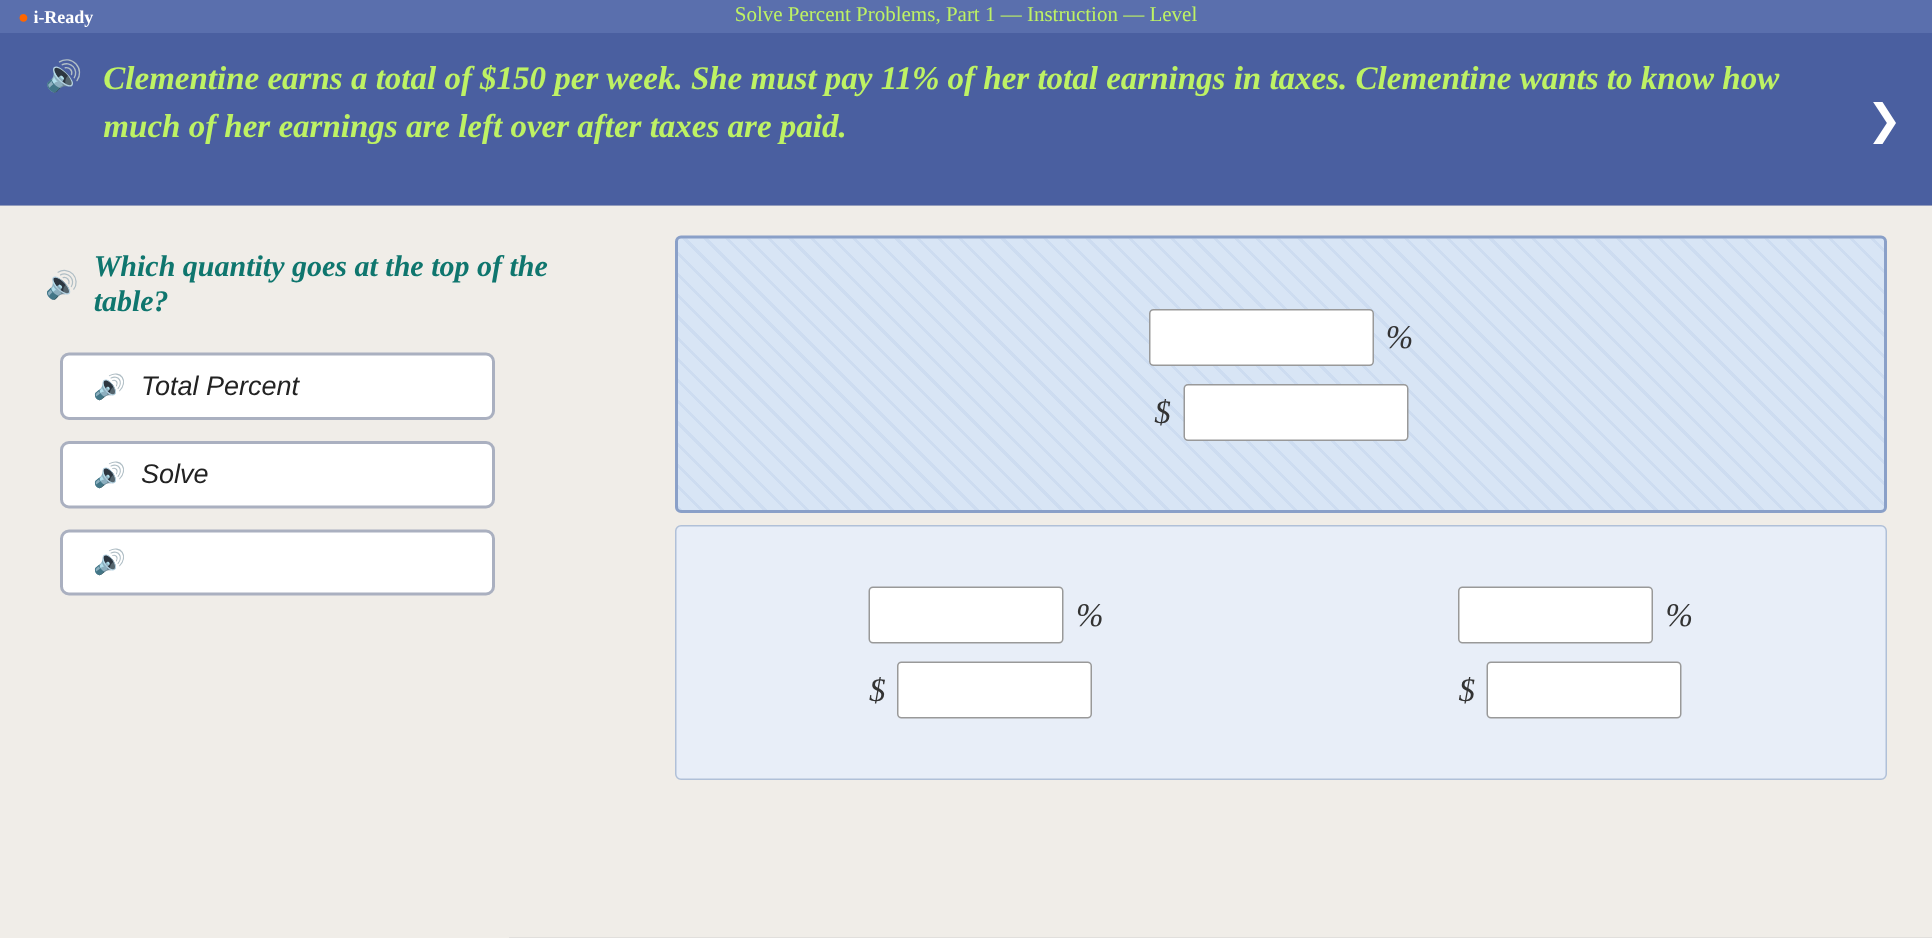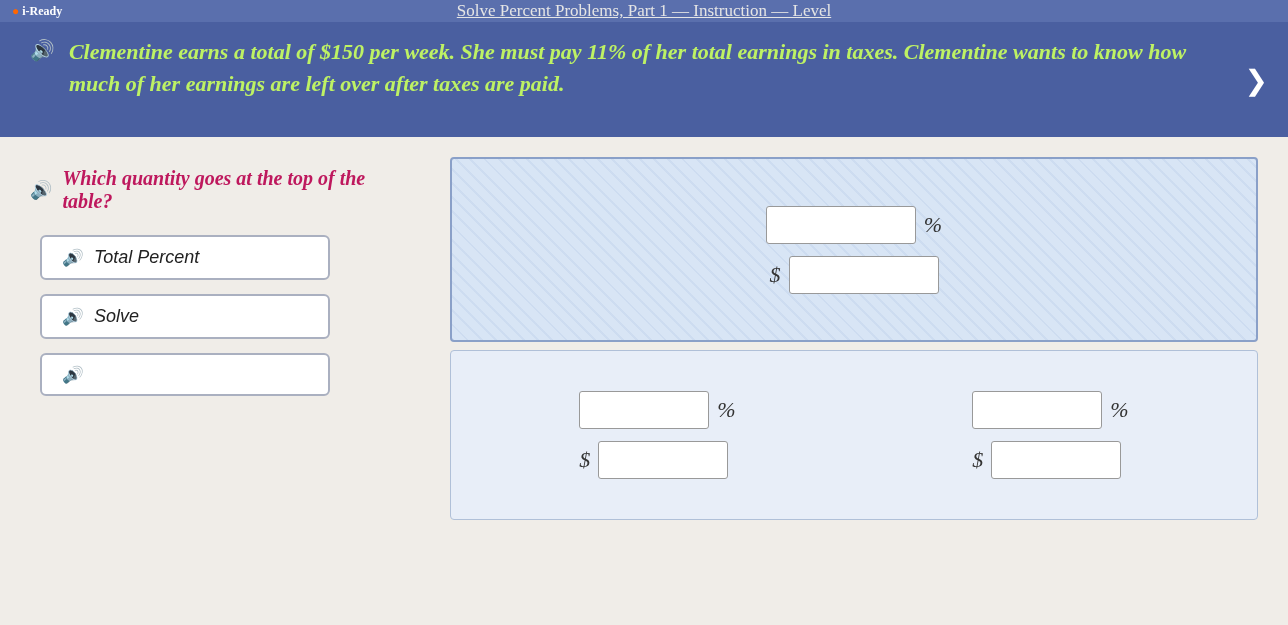--- a/index.html
+++ b/index.html
@@ -23,23 +23,22 @@
     }
     .iready-logo {
       color: white;
       font-size: 12px;
       font-weight: bold;
     }
     .top-title {
       position: absolute;
       left: 50%;
       transform: translateX(-50%);
-      color: #e5e5e5;
-      font-size: 17px;
-      text-decoration: underline;
+      color: #bef264;
+      font-size: 14px;
     }
 
     
     .problem-header {
       background: #4a5fa0;
       padding: 14px 50px 14px 30px;
       display: flex;
       align-items: flex-start;
       position: relative;
       min-height: 115px;
@@ -91,21 +90,21 @@
     .speaker-icon-small {
       color: #4a5fa0;
       font-size: 18px;
       margin-right: 10px;
       flex-shrink: 0;
     }
     .question-text {
       font-size: 20px;
       font-style: italic;
       font-weight: bold;
-      color: #be185d;
+      color: #0f766e;
     }
 
     .answer-options {
       display: flex;
       flex-direction: column;
       gap: 14px;
       margin-left: 10px;
     }
     .answer-btn {
       display: flex;

